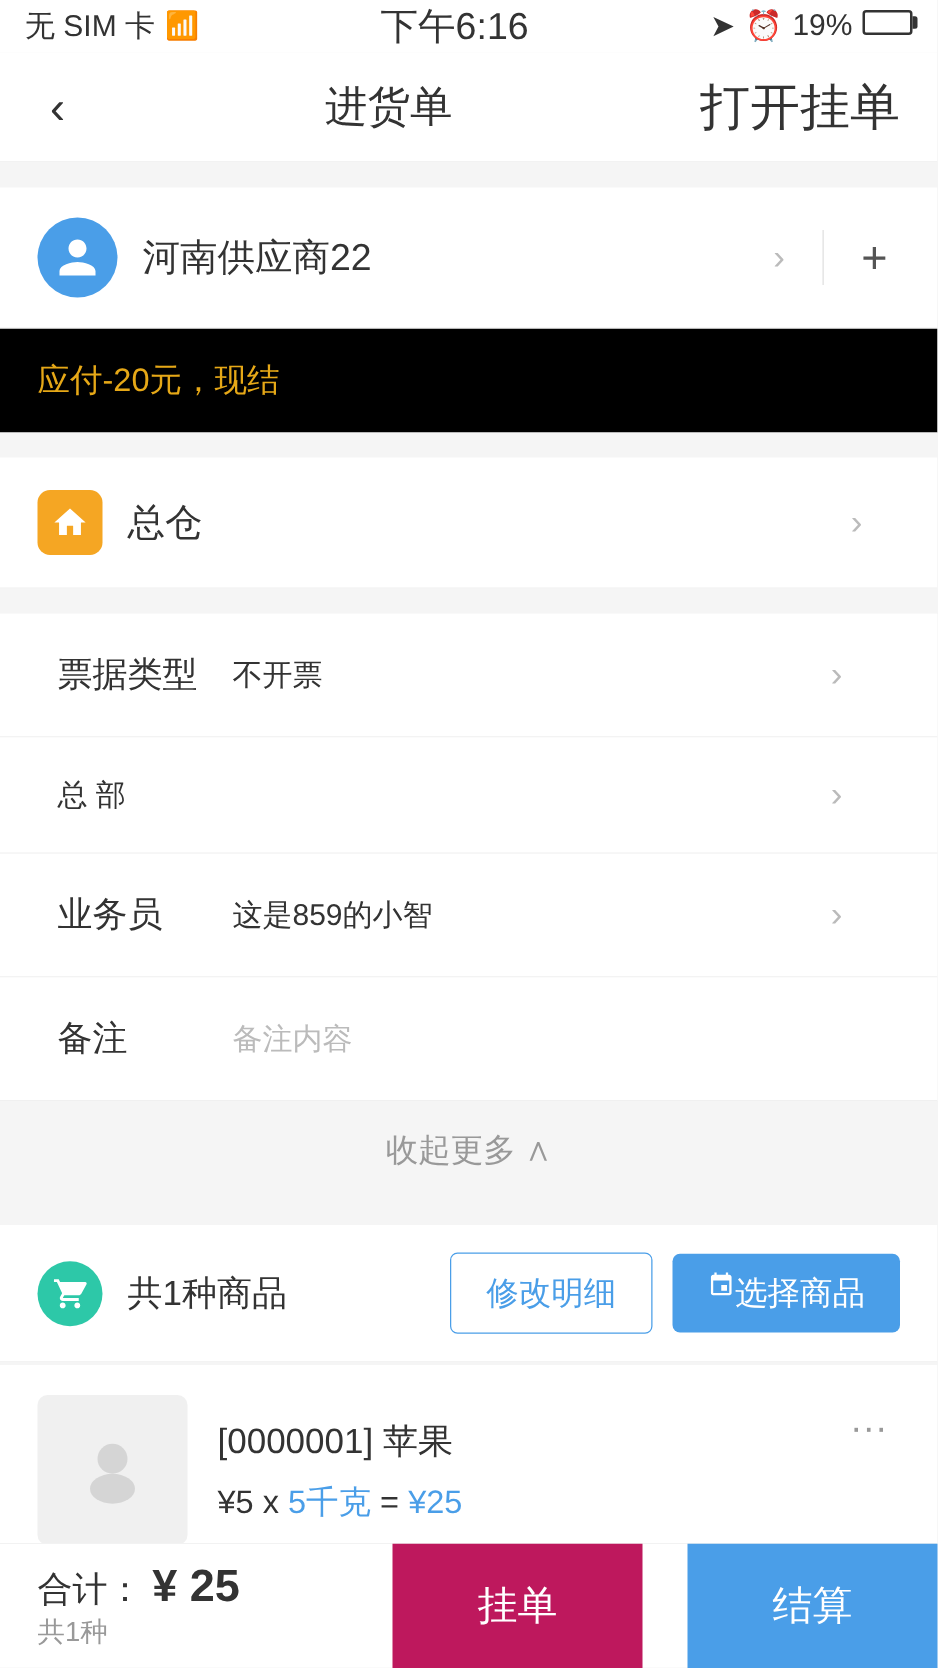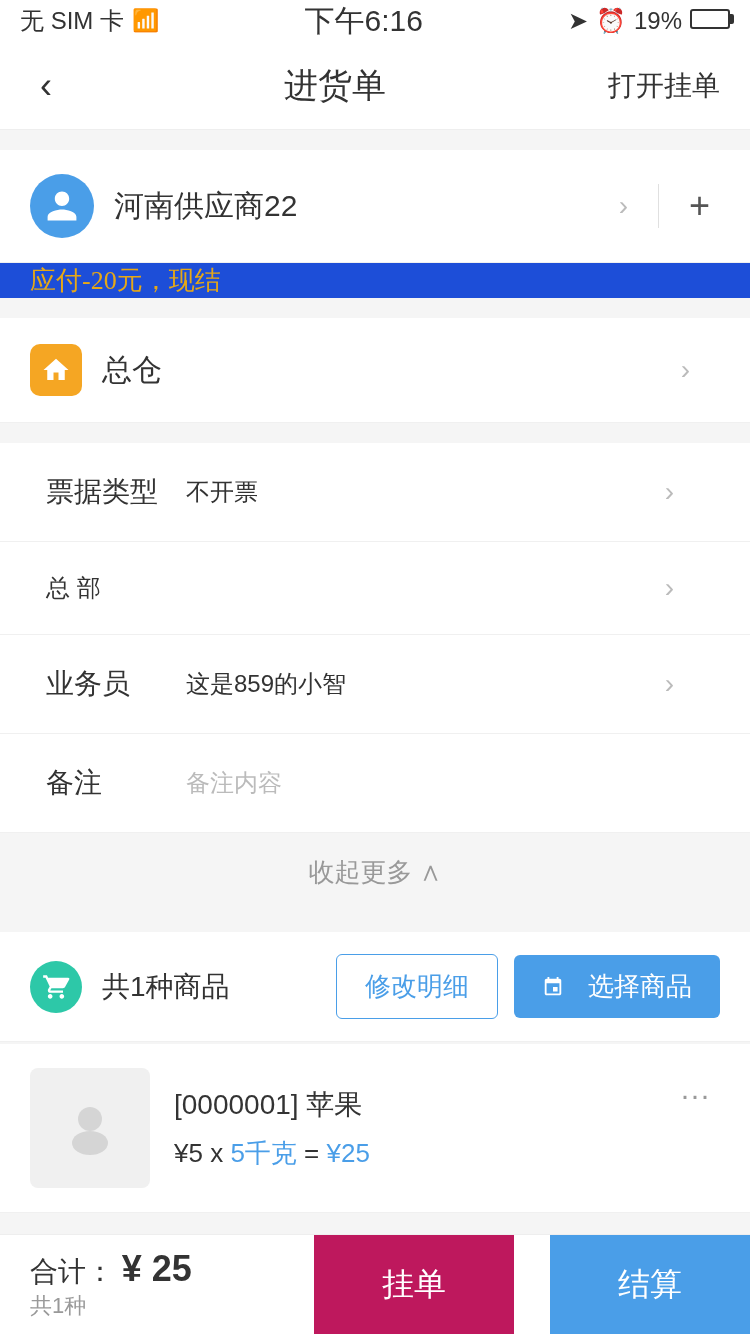--- a/index.html
+++ b/index.html
@@ -53,21 +53,21 @@
       color: #333;
       cursor: pointer;
       padding: 10px;
     }
     .nav-title {
       font-size: 34px;
       font-weight: 500;
       color: #333;
     }
     .nav-action {
-      font-size: 28px;
+      font-size: 40px;
       color: #333;
       cursor: pointer;
     }
 
     
     .section-gap {
       height: 20px;
       background: #f5f5f5;
     }
 
@@ -109,25 +109,24 @@
     }
     .vertical-divider {
       width: 1px;
       height: 44px;
       background: #e0e0e0;
       margin-right: 20px;
     }
 
     
     .notice-bar {
-      background: #1d4ed8;
-      padding: 0 30px;
+      background: #000000;
+      padding: 24px 30px;
       font-size: 26px;
       color: #e6a817;
-      font-family: Liberation Serif, serif;
     }
 
     
     .row-item {
       background: #fff;
       display: flex;
       align-items: center;
       padding: 26px 30px;
       border-bottom: 1px solid #f0f0f0;
       cursor: pointer;
@@ -212,22 +211,22 @@
     }
     .btn-fill {
       background: #4a9ee8;
       color: #fff;
       border: none;
       border-radius: 6px;
       padding: 14px 28px;
       font-size: 26px;
       cursor: pointer;
       display: flex;
-      align-items: center;
-      gap: 24px;
+      align-items: flex-start;
+      gap: 0;
     }
 
     
     .product-item {
       background: #fff;
       display: flex;
       align-items: center;
       padding: 24px 30px;
       border-bottom: 1px solid #f0f0f0;
       margin-top: 2px;

